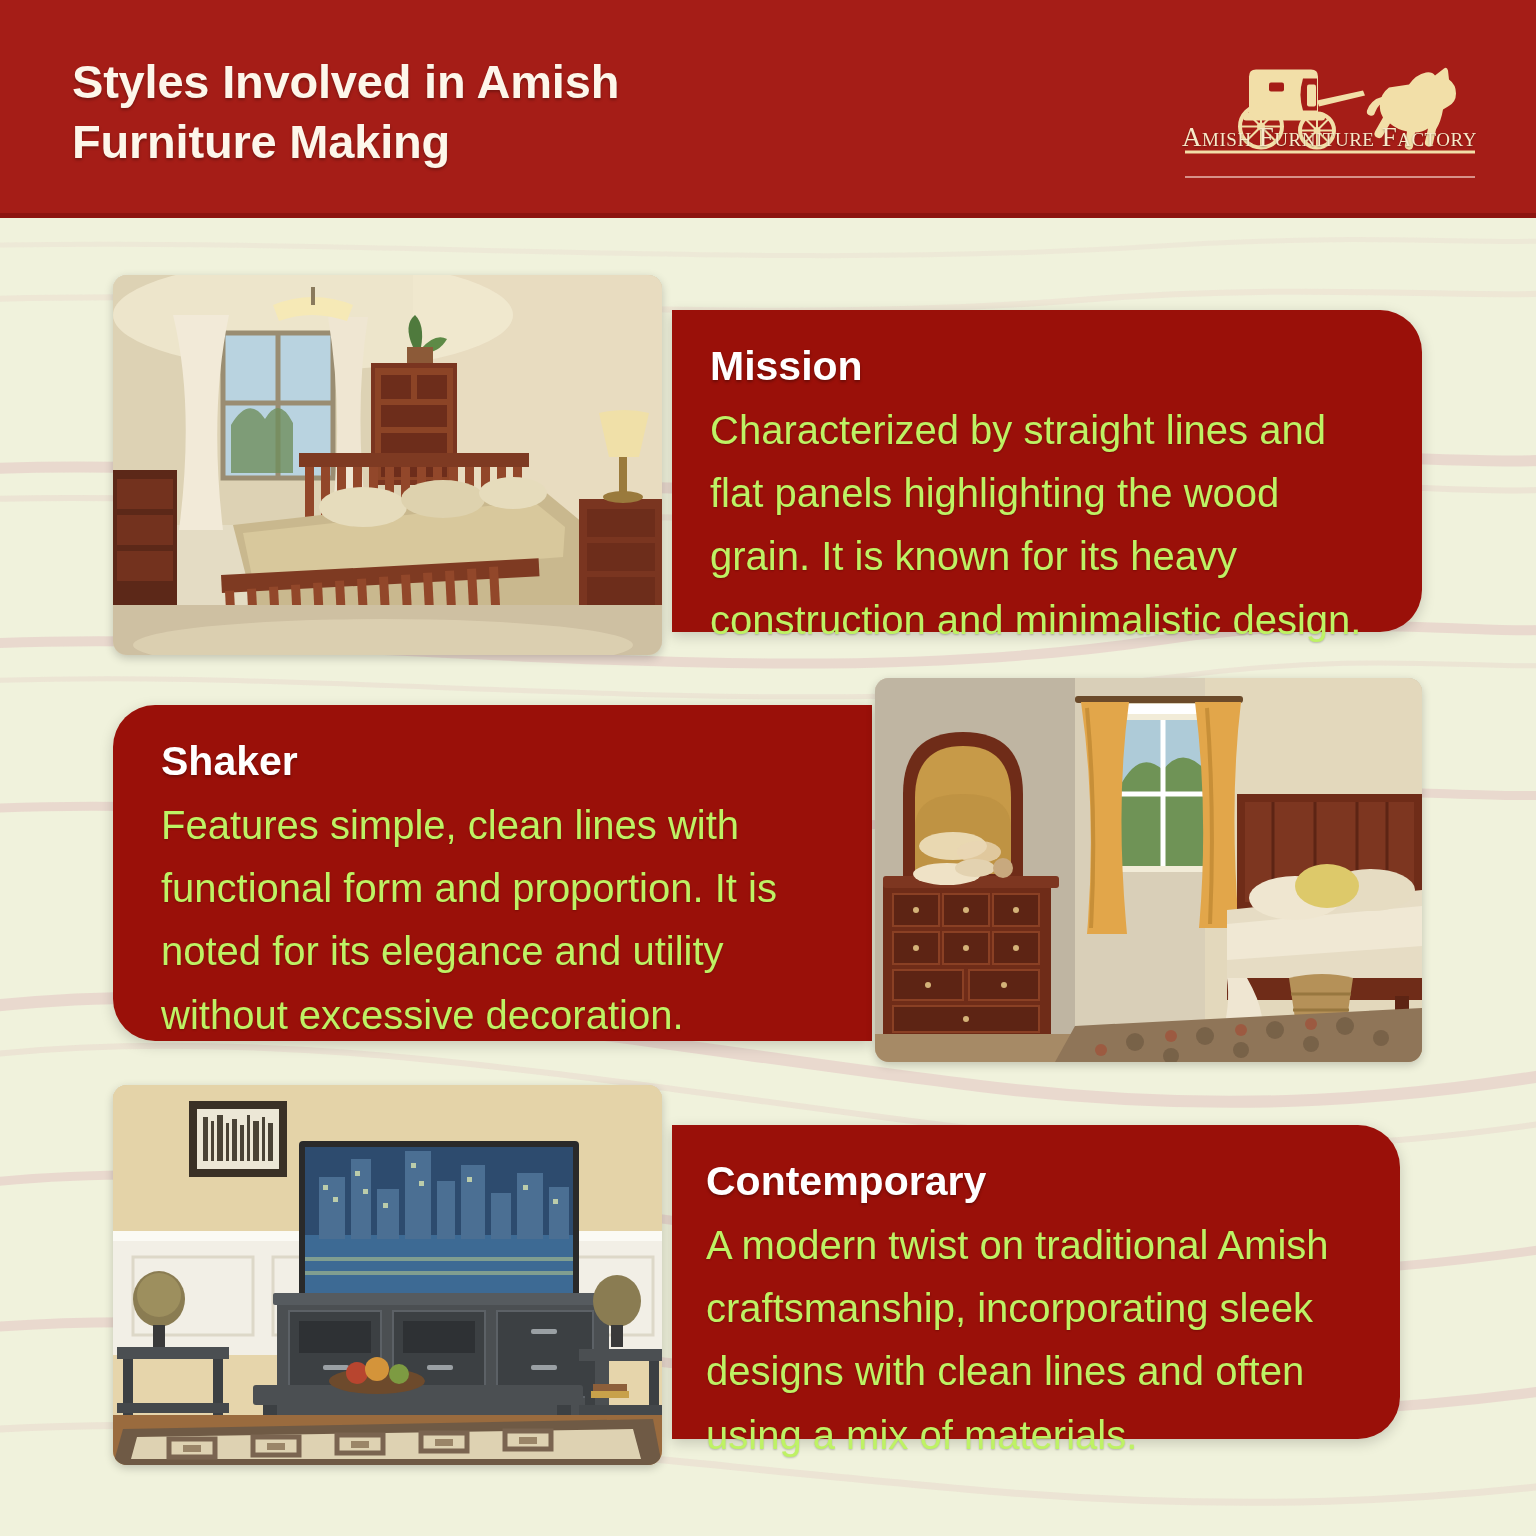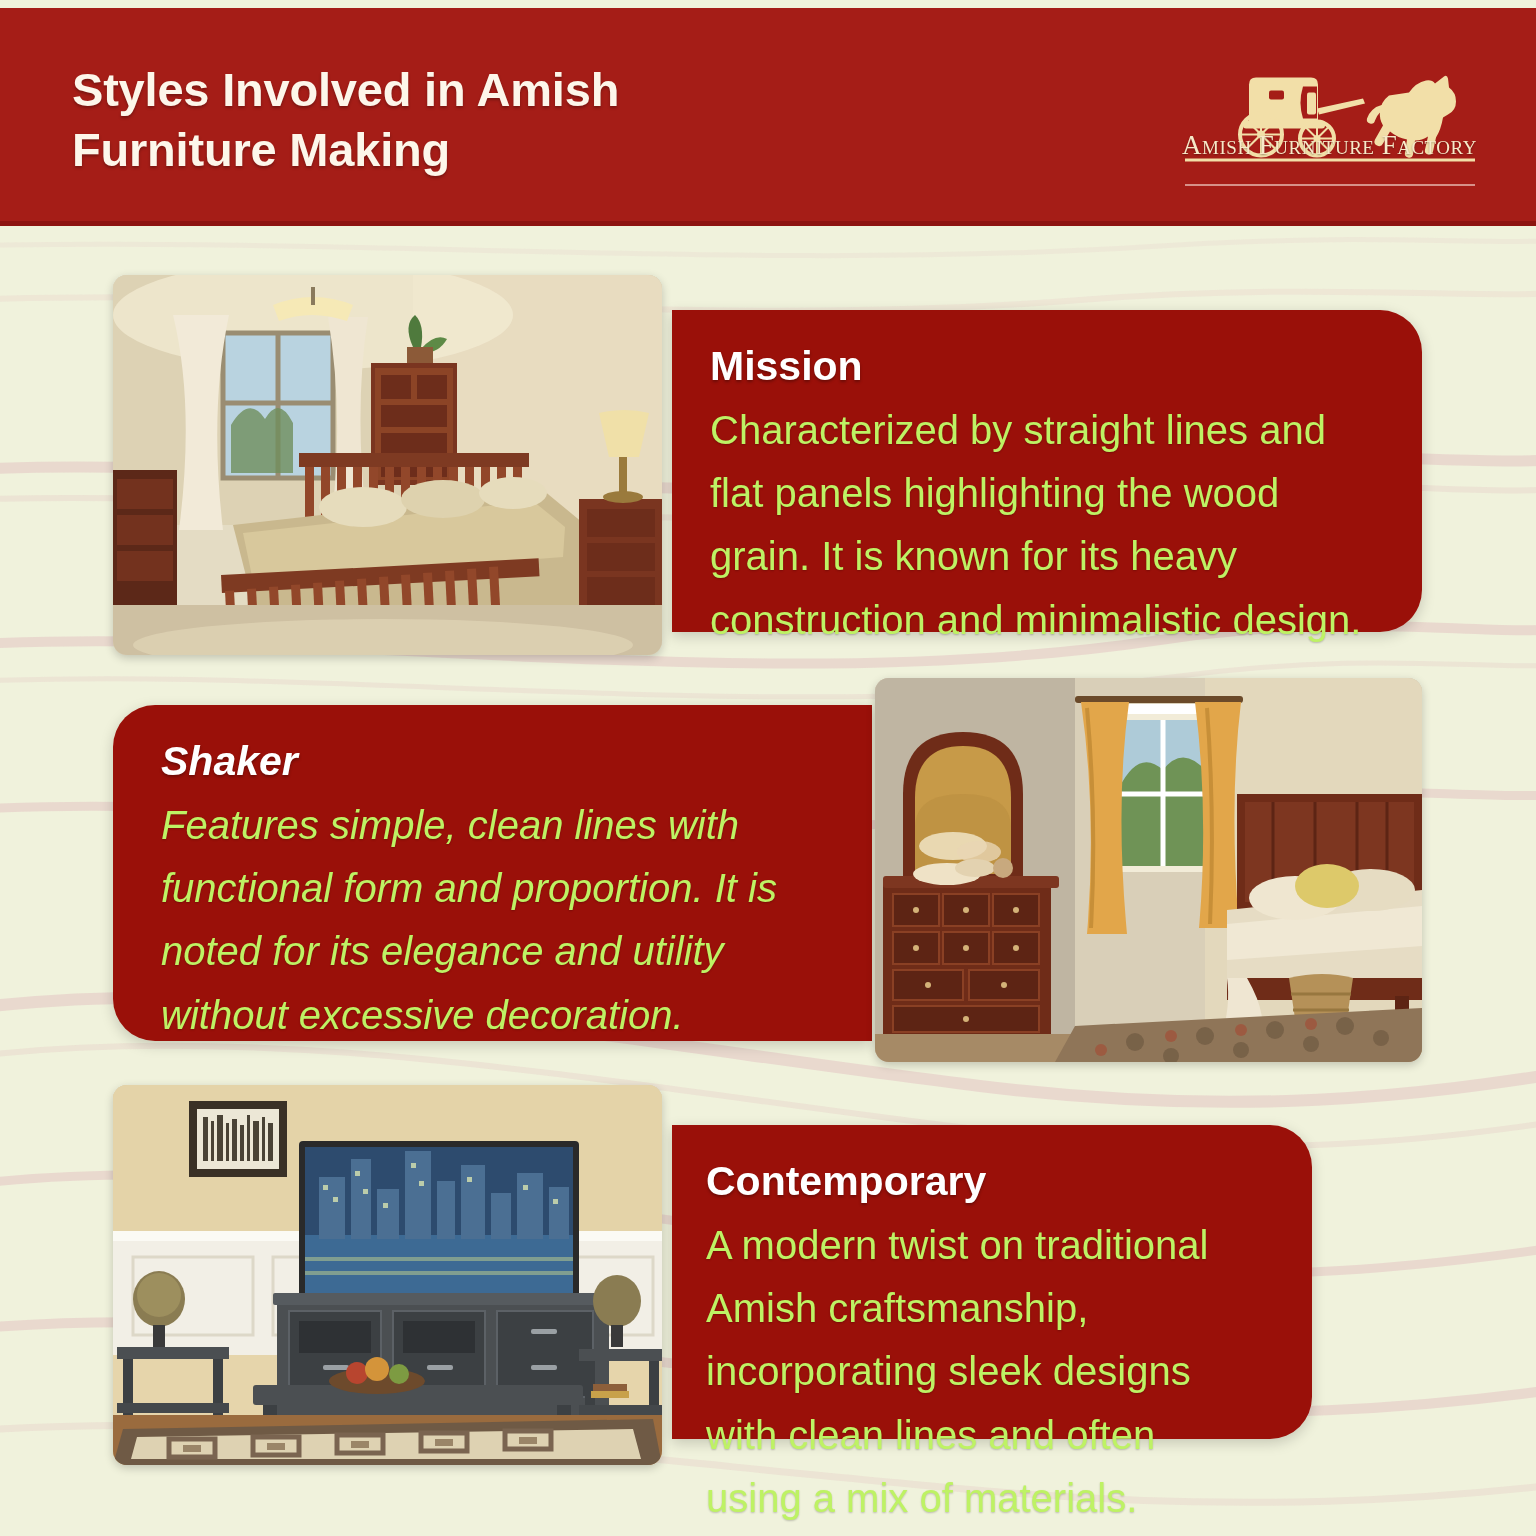--- a/index.html
+++ b/index.html
@@ -9,21 +9,21 @@
     background:#f0f2dc;
     position:relative;
     overflow:hidden;
   }
 
   
   #bg-texture { position:absolute; inset:0; z-index:0; pointer-events:none; }
 
   
   #header {
-    position:absolute; left:0; top:8px; width:1536px; height:218px;
+    position:absolute; left:0; top:0; width:1536px; height:218px;
     background:#a51d17;
     border-bottom:5px solid #8d1410;
     z-index:3;
   }
   #page-title {
     position:absolute; left:72px; top:52px; width:700px;
     color:#fdf6ea;
     font-size:47px; font-weight:bold; line-height:1.28;
     letter-spacing:-0.2px;
     text-shadow:0 2px 3px rgba(0,0,0,.28);
@@ -68,25 +68,25 @@
 
   
   #card-mission {
     left:672px; top:310px; width:750px; height:322px;
     border-radius:0 42px 42px 0;
   }
   
   #card-shaker {
     left:113px; top:705px; width:759px; height:336px;
     border-radius:42px 0 0 42px;
-    padding-left:48px; padding-right:40px;font-style:italic;
+    padding-left:48px; padding-right:40px;
   }
   
   #card-contemporary {
-    left:672px; top:1125px; width:640px; height:314px;
+    left:672px; top:1125px; width:728px; height:314px;
     border-radius:0 42px 42px 0;
     padding-left:34px;
   }
 
   
   .photo {
     position:absolute; z-index:4; overflow:hidden;
     border-radius:14px;
     box-shadow:0 3px 10px rgba(0,0,0,.20);
     background:#cbbfa6;

